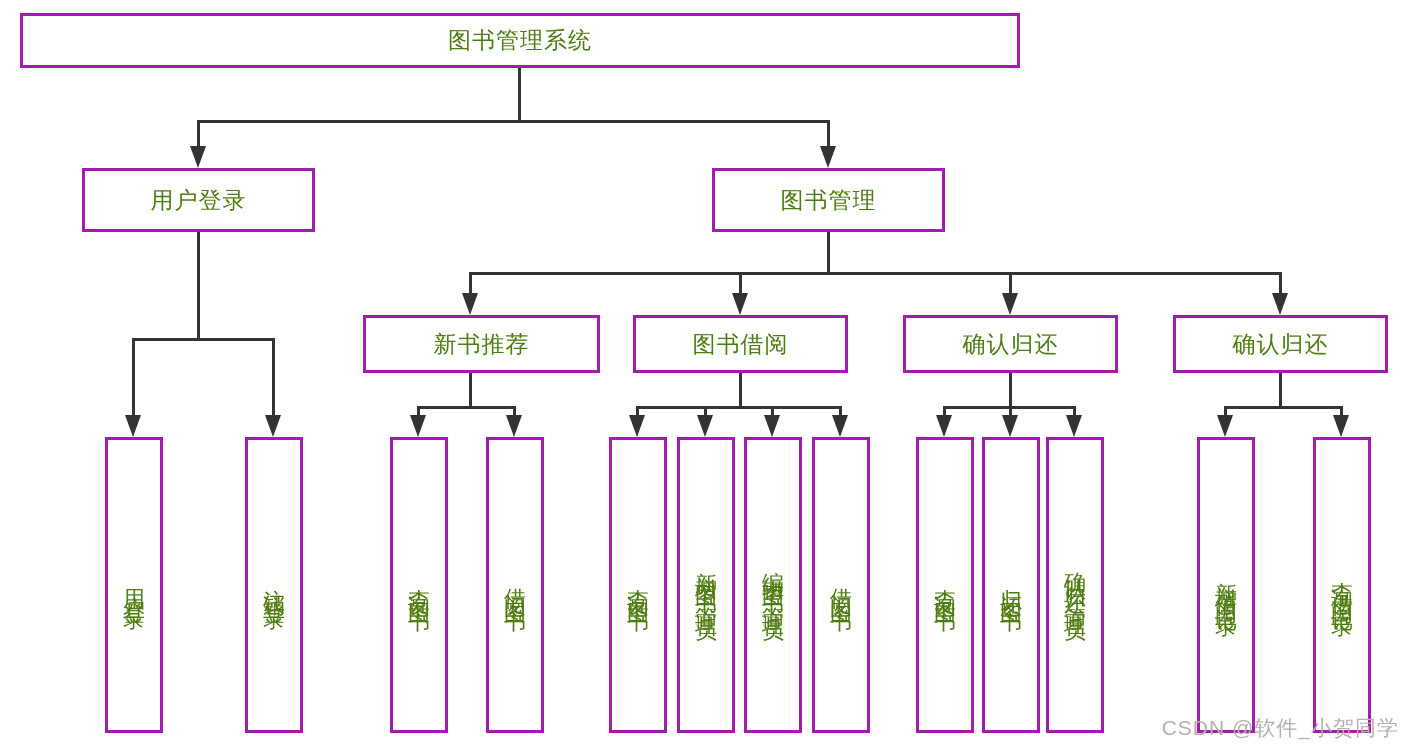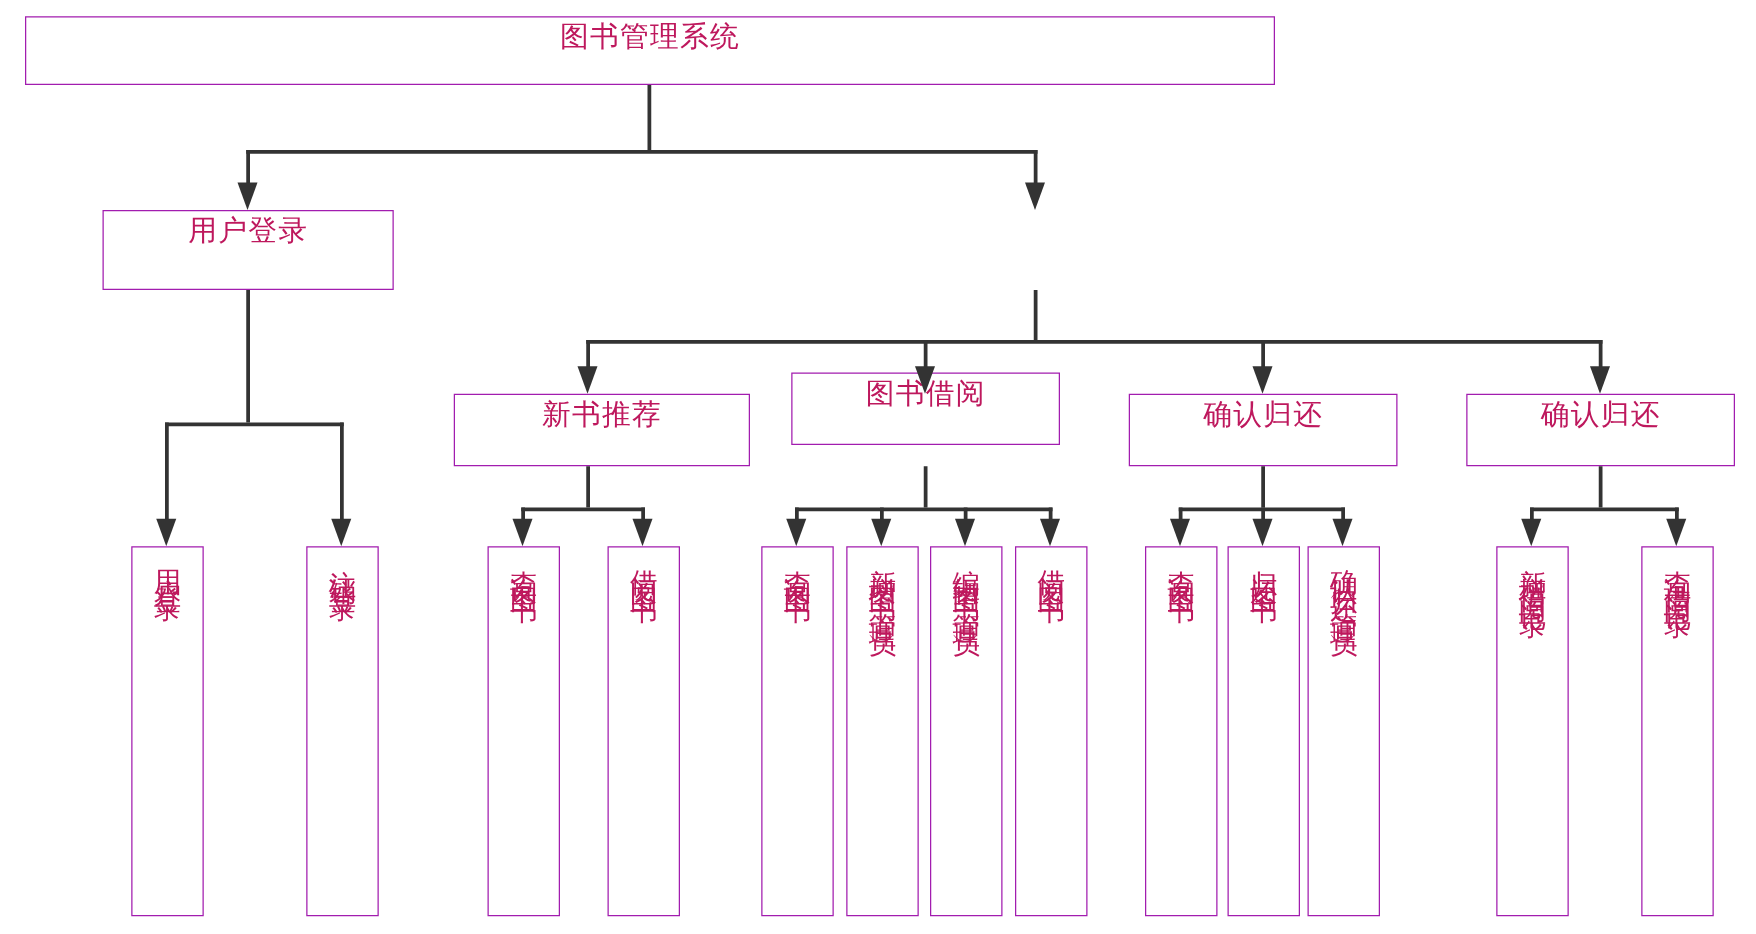--- a/index.html
+++ b/index.html
@@ -4,23 +4,23 @@
 <style>
   html,body { margin:0; padding:0; background:#ffffff; }
   #stage {
     position:relative; width:1405px; height:747px;
     background:#ffffff; overflow:hidden;
     font-family:"Liberation Sans", sans-serif;
     color:#3d3d3d;
   }
   .node {
     position:absolute; box-sizing:border-box;
-    background:#ffffff; border:1px solid #a21caf;
-    display:flex; align-items:flex-start; justify-content:center;
-    font-size:23px; color:#be185d;
+    background:#ffffff; border:3px solid #a21caf;
+    display:flex; align-items:center; justify-content:center;
+    font-size:23px; color:#4d7c0f;
   }
   .node.h span { letter-spacing:1px; }
   .node.v span {
     writing-mode:vertical-rl; text-orientation:mixed;
     letter-spacing:7px; font-size:22px; line-height:1;
   }
   .vl { position:absolute; width:3px; background:#333333; }
   .hl { position:absolute; height:3px; background:#333333; }
   .arrow {
     position:absolute; width:0; height:0;
@@ -39,25 +39,28 @@
 
 <div id="stage">
 
   <div class="node h" style="left:20px;top:13px;width:1000px;height:55px">
     <span>图书管理系统</span>
   </div>
 
   <div class="node h" style="left:82px;top:168px;width:233px;height:64px">
     <span>用户登录</span>
   </div>
+  <div class="node h" style="left:712px;top:168px;width:233px;height:64px">
+    <span>图书管理</span>
+  </div>
 
   <div class="node h" style="left:363px;top:315px;width:237px;height:58px">
     <span>新书推荐</span>
   </div>
-  <div class="node h" style="left:633px;top:298px;width:215px;height:58px">
+  <div class="node h" style="left:633px;top:315px;width:215px;height:58px">
     <span>图书借阅</span>
   </div>
   <div class="node h" style="left:903px;top:315px;width:215px;height:58px">
     <span>确认归还</span>
   </div>
   <div class="node h" style="left:1173px;top:315px;width:215px;height:58px">
     <span>确认归还</span>
   </div>
 
   <div class="node v" style="left:105px;top:437px;width:58px;height:296px">
@@ -156,13 +159,14 @@
   <div class="vl" style="left:1073px;top:406px;height:11px"></div>
   <div class="arrow" style="left:1066px;top:415px"></div>
 
   <div class="vl" style="left:1279px;top:373px;height:33px"></div>
   <div class="hl" style="left:1224px;top:406px;width:119px"></div>
   <div class="vl" style="left:1224px;top:406px;height:11px"></div>
   <div class="arrow" style="left:1217px;top:415px"></div>
   <div class="vl" style="left:1340px;top:406px;height:11px"></div>
   <div class="arrow" style="left:1333px;top:415px"></div>
 
+  <div class="watermark">CSDN @软件_小贺同学</div>
 </div>
 
 </body></html>

